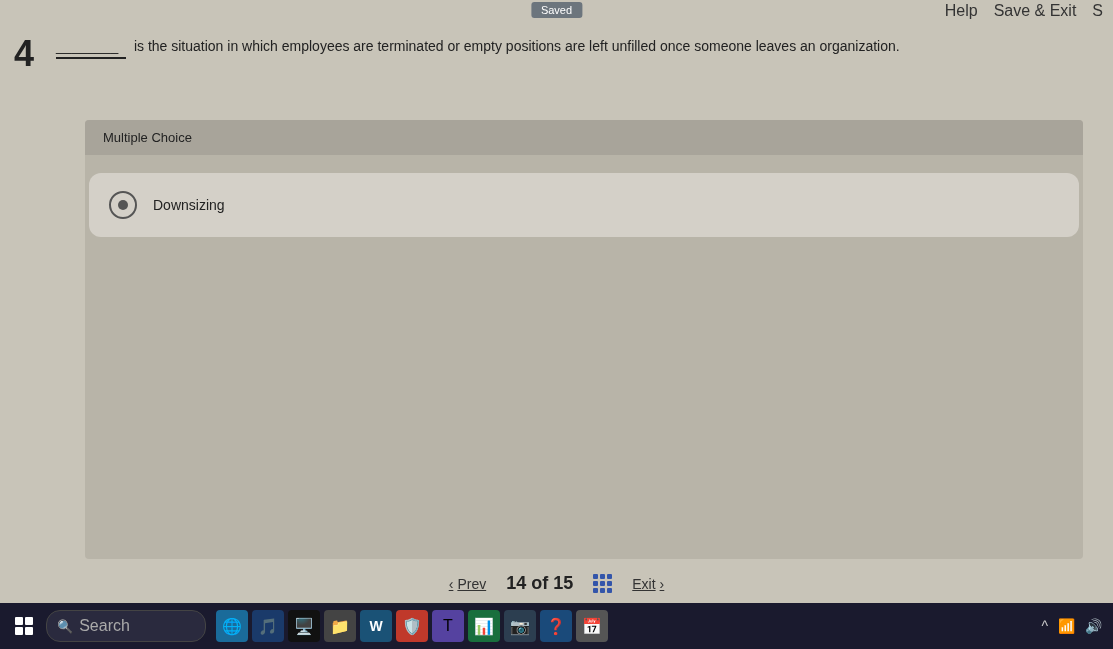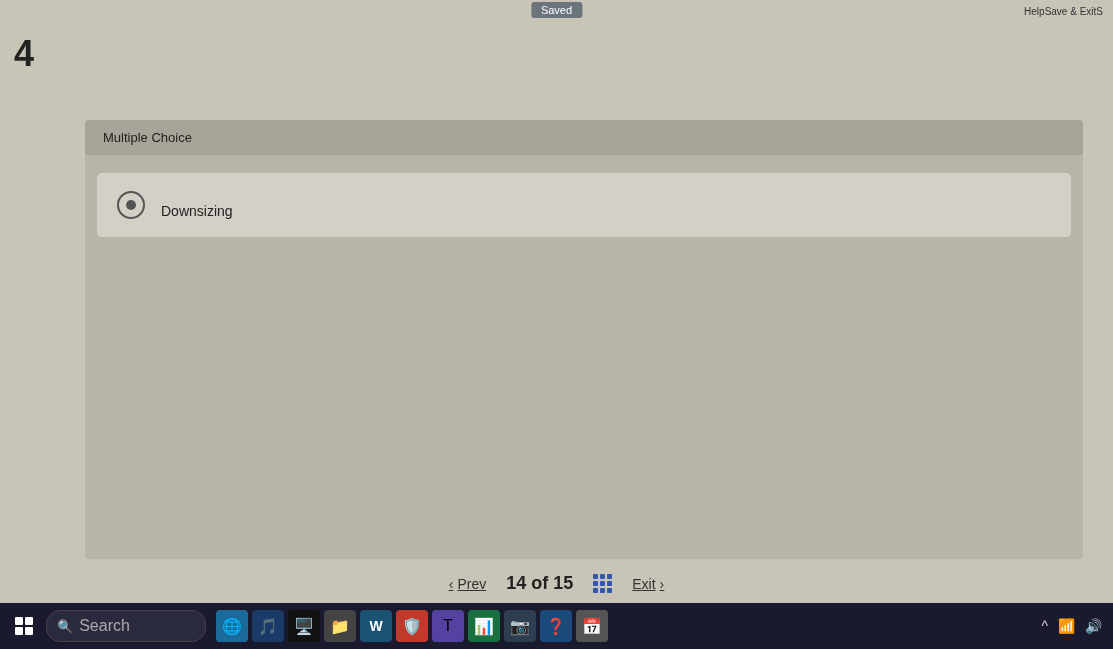--- a/index.html
+++ b/index.html
@@ -22,36 +22,37 @@
       position: absolute;
       top: 0;
       right: 0;
       width: 100%;
       height: 22px;
       background-color: #c8c4b8;
       display: flex;
       justify-content: flex-end;
       align-items: center;
       padding-right: 10px;
+      gap: 16px;
     }
 
     .top-bar-saved {
       background-color: #6c757d;
       color: white;
       font-size: 11px;
       padding: 2px 10px;
       border-radius: 3px;
       position: absolute;
       left: 50%;
       transform: translateX(-50%);
       top: 2px;
     }
 
     .top-bar-link {
-      font-size: 10px;
+      font-size: 16px;
       color: #333;
       cursor: pointer;
       text-decoration: none;
     }
 
     
     .question-container {
       position: absolute;
       top: 22px;
       left: 0;
@@ -103,26 +104,26 @@
       font-weight: normal;
       color: #222;
     }
 
     .answer-options {
       padding: 10px 0;
     }
 
     .answer-option {
       display: flex;
-      align-items: flex-end;
+      align-items: center;
       padding: 18px 20px;
       gap: 16px;
       background-color: #d4d0c8;
-      margin: 8px 12px;
-      border-radius: 5px;
+      margin: 8px 4px;
+      border-radius: 12px;
       cursor: pointer;
     }
 
     .radio-circle {
       width: 28px;
       height: 28px;
       border-radius: 50%;
       border: 2px solid #555;
       background-color: transparent;
       flex-shrink: 0;
@@ -287,20 +288,23 @@
 
 <div class="top-bar">
   <div class="top-bar-saved">Saved</div>
   <a class="top-bar-link">Help</a>
   <a class="top-bar-link">Save &amp; Exit</a>
   <span class="top-bar-link">S</span>
 </div>
 
 <div class="question-container">
   <div class="question-number">4</div>
+  <div class="question-text">
+    <span class="blank">________</span><span> is the situation in which employees are terminated or empty positions are left unfilled once someone leaves an organization.</span>
+  </div>
 </div>
 
 <div class="answer-section">
   <div class="answer-header">Multiple Choice</div>
   <div class="answer-options">
 
     <div class="answer-option">
       <div class="radio-circle selected">
         <div class="radio-inner"></div>
       </div>

